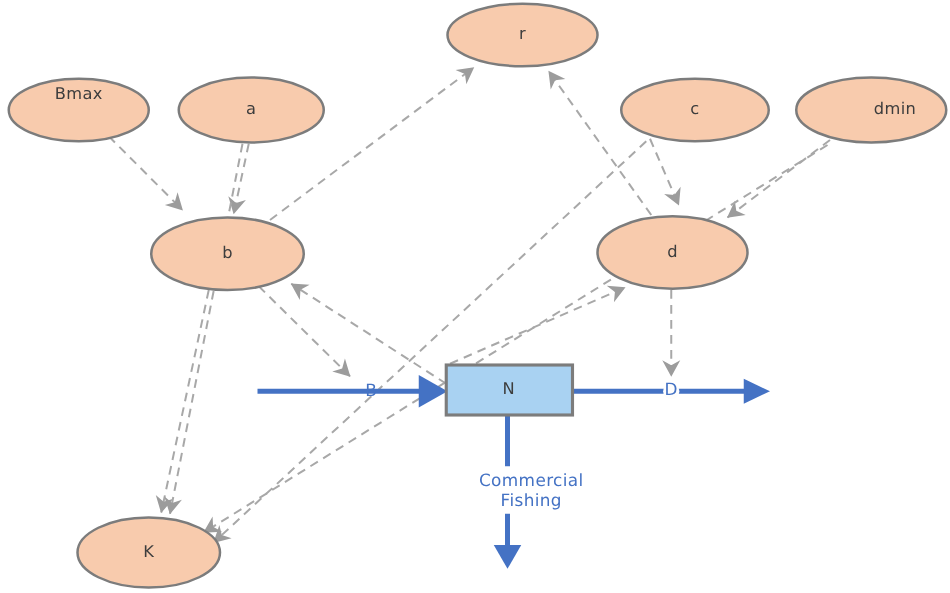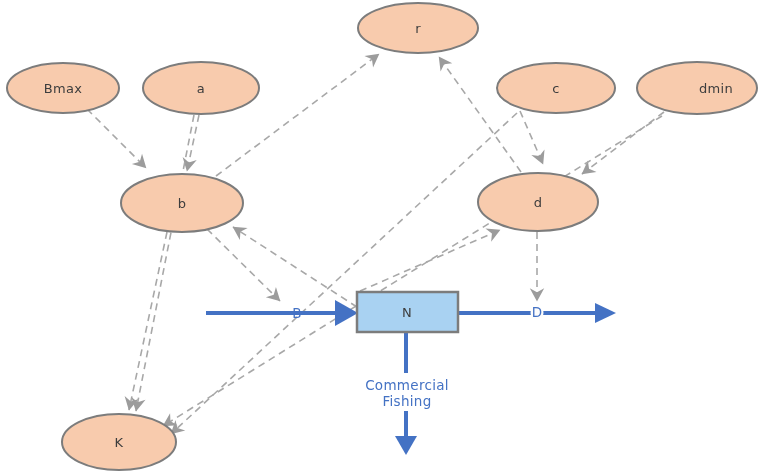--- a/index.html
+++ b/index.html
@@ -14,21 +14,21 @@
     letter-spacing:0.3px;
   }
   .flow-label{
     position:absolute;transform:translate(-50%,-50%);
     font-size:13.5px;color:#4472c4;white-space:nowrap;z-index:3;
     letter-spacing:0.3px;
   }
   .fishing-label{
     position:absolute;transform:translate(-50%,0);
     font-size:13.5px;color:#4472c4;white-space:nowrap;z-index:3;
-    text-align:center;line-height:16px;letter-spacing:0.3px;
+    text-align:center;line-height:16px;letter-spacing:0.3px;margin-left:18px;
   }
 </style>
 </head>
 <body>
 
 <div id="canvas">
 
   <svg id="diagram-svg" width="760" height="474" viewBox="0 0 760 474">
     <defs>
       <marker id="arrGray" markerWidth="11" markerHeight="11" refX="8.5" refY="5" orient="auto">
@@ -72,21 +72,21 @@
     </g>
     <polygon points="335,300 358,313 335,326" fill="#4472c4"></polygon>
     <polygon points="595,303 616,313 595,323" fill="#4472c4"></polygon>
     <polygon points="395,436 406,455 417,436" fill="#4472c4"></polygon>
 
     <circle cx="537" cy="313" r="6.5" fill="#fdfdfd"></circle>
 
     <rect x="357" y="292" width="101" height="40" fill="#A9D2F2" stroke="#7c7c7c" stroke-width="2.5"></rect>
   </svg>
 
-  <div class="node-label" style="left:63px;top:88px">Bmax</div>
+  <div class="node-label" style="left:63px;top:76px">Bmax</div>
   <div class="node-label" style="left:201px;top:88px">a</div>
   <div class="node-label" style="left:418px;top:28px">r</div>
   <div class="node-label" style="left:556px;top:88px">c</div>
   <div class="node-label" style="left:716px;top:88px">dmin</div>
   <div class="node-label" style="left:182px;top:203px">b</div>
   <div class="node-label" style="left:538px;top:202px">d</div>
   <div class="node-label" style="left:119px;top:442px">K</div>
   <div class="node-label" style="left:407px;top:312px">N</div>
 
   <div class="flow-label" style="left:297px;top:313px">B</div>

